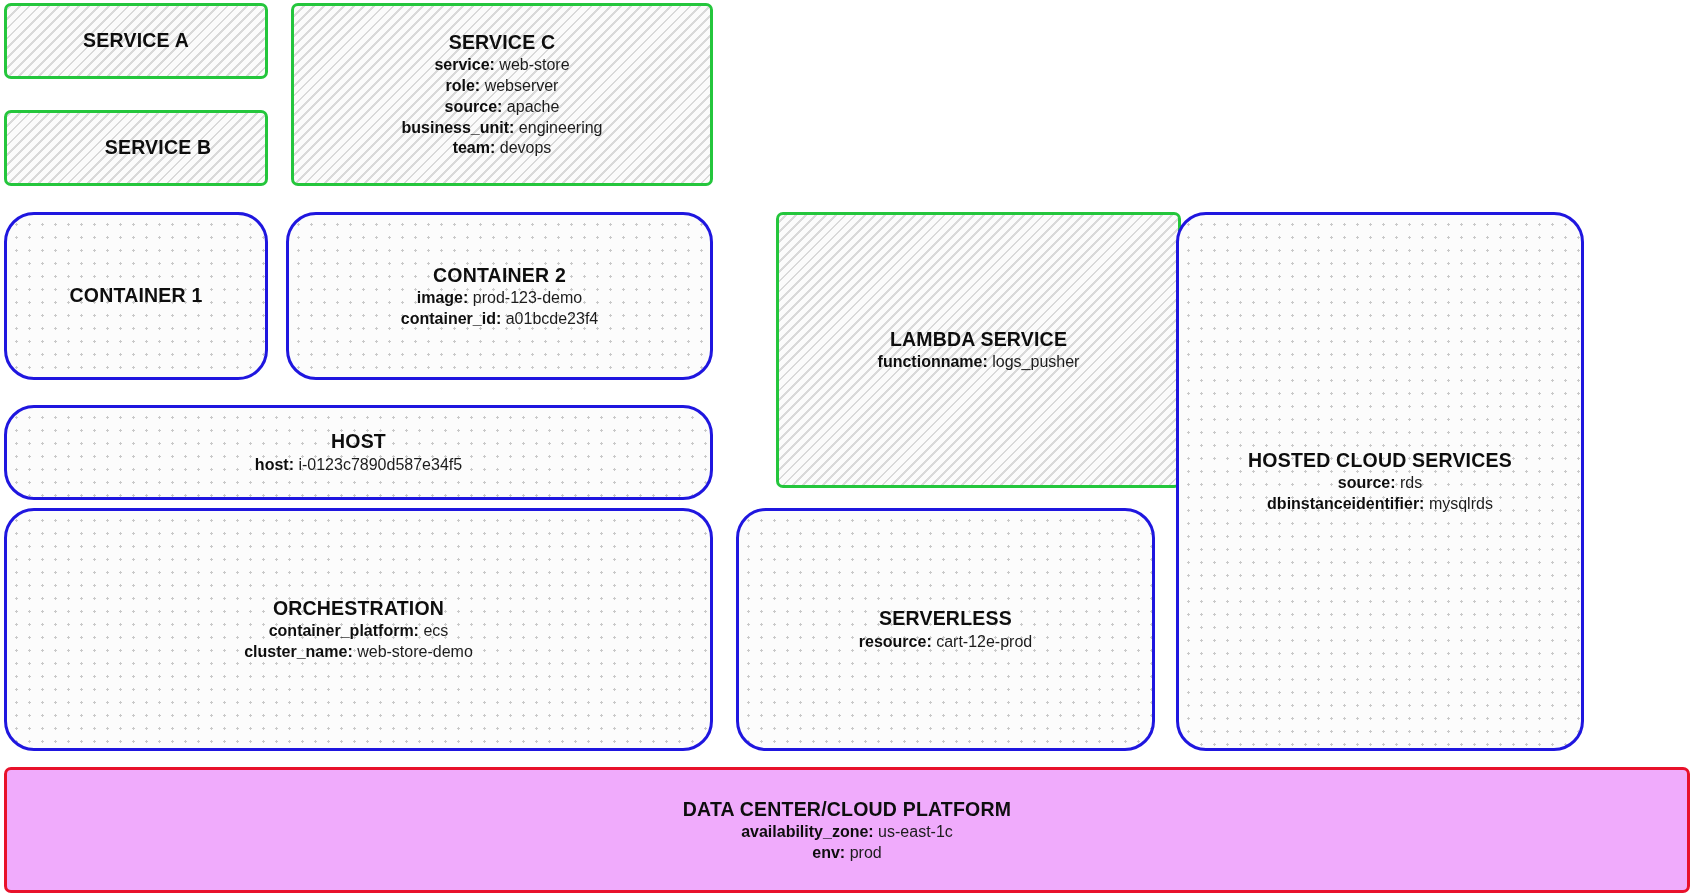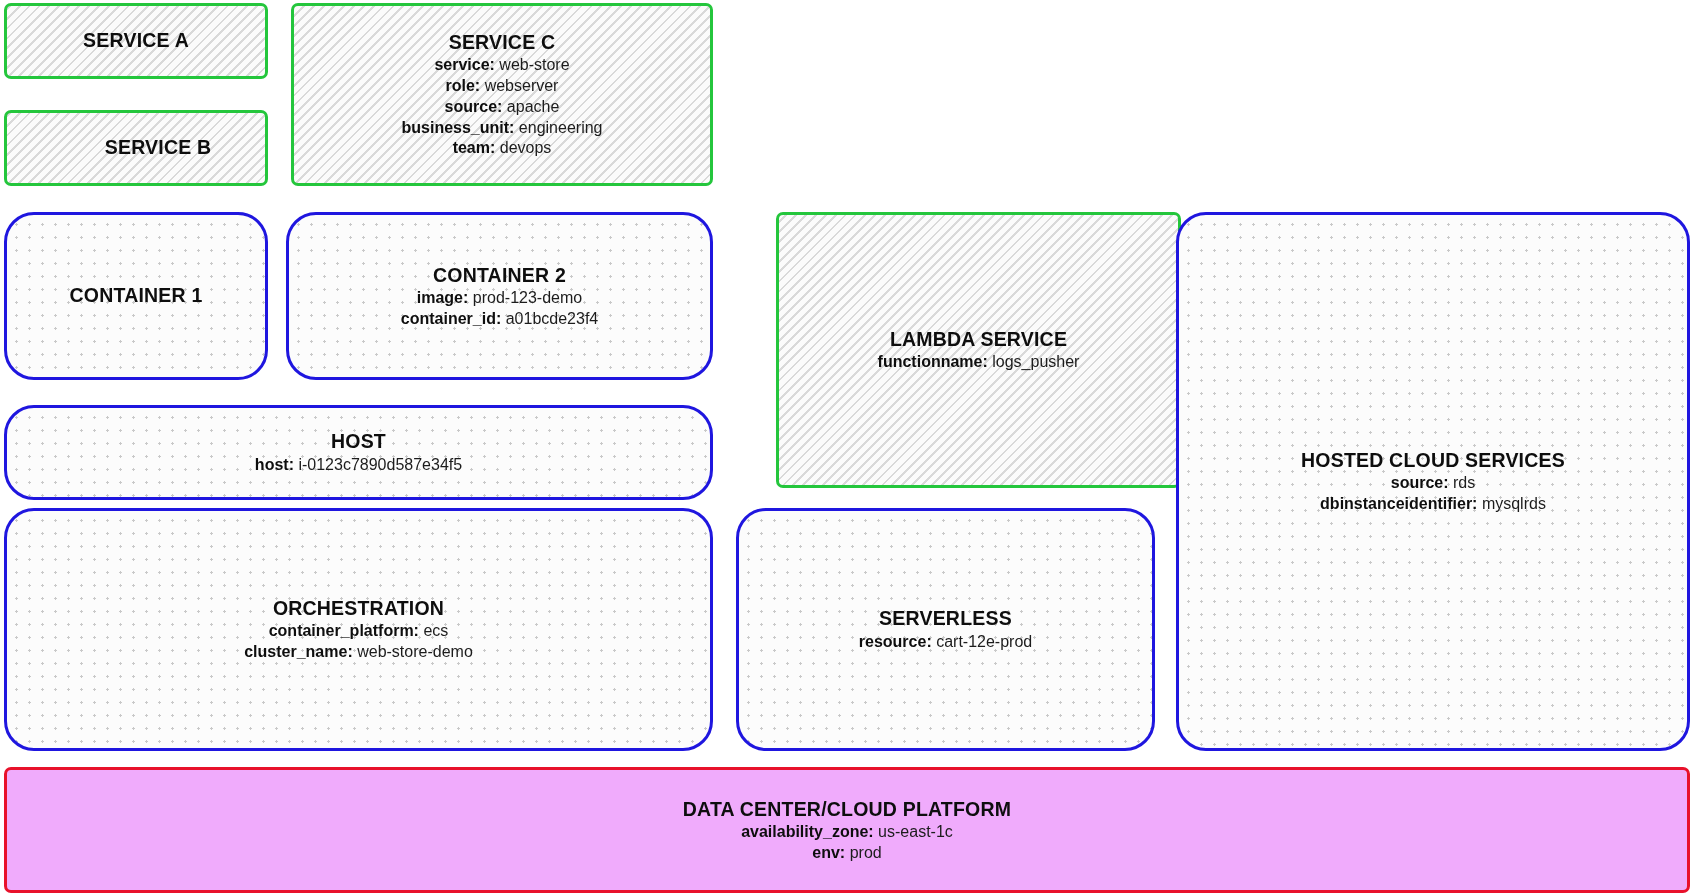--- a/index.html
+++ b/index.html
@@ -162,21 +162,21 @@
   <div class="box green hatch" style="left:736px; top:212px; width:405px; height:276px;margin-left:40px;">
     <div class="box-inner">
       <div class="title">LAMBDA SERVICE</div>
       <div class="kv">
         <span class="k">functionname:</span>
         <span class="v">logs_pusher</span>
       </div>
     </div>
   </div>
 
-  <div class="box blue dots" style="left:1176px; top:212px; width:514px; height:539px;">
+  <div class="box blue dots" style="left:1176px; top:212px; width:408px; height:539px;">
     <div class="box-inner">
       <div class="title">HOSTED CLOUD SERVICES</div>
       <div class="kv">
         <span class="k">source:</span>
         <span class="v">rds</span>
       </div>
       <div class="kv">
         <span class="k">dbinstanceidentifier:</span>
         <span class="v">mysqlrds</span>
       </div>

